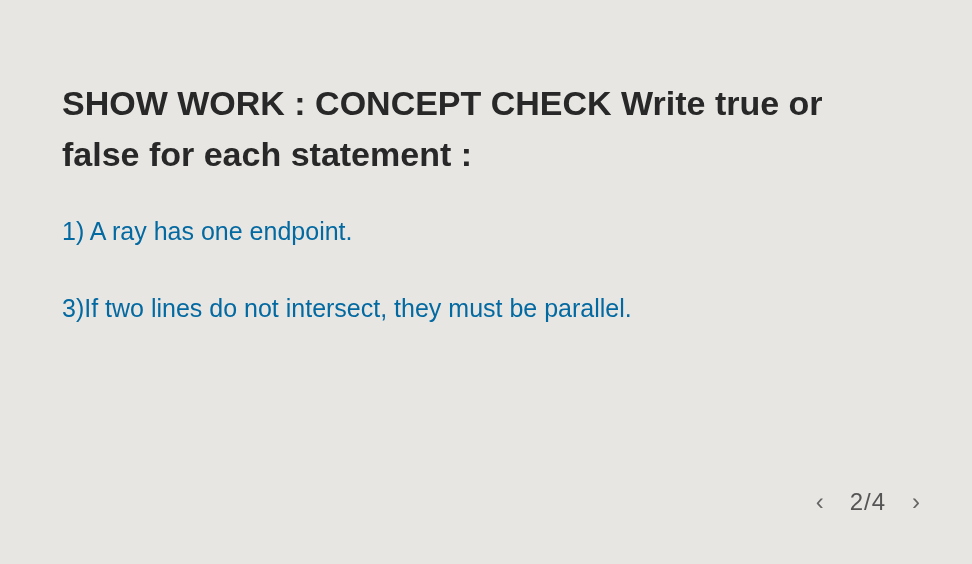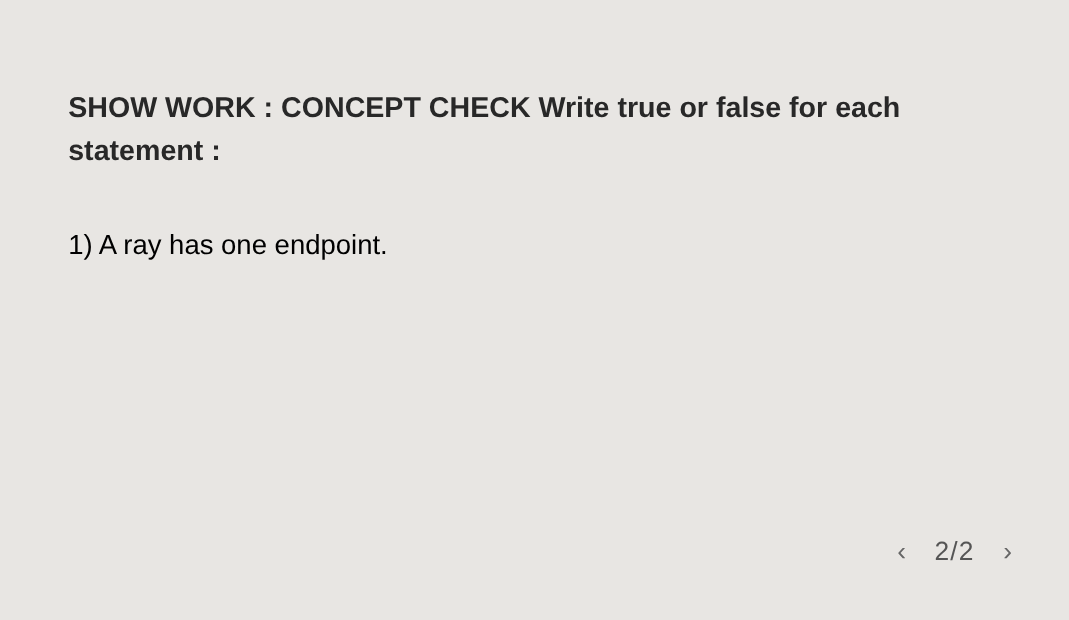--- a/index.html
+++ b/index.html
@@ -13,33 +13,33 @@
       background: #e8e6e3;
       font-family: -apple-system, BlinkMacSystemFont, "Segoe UI", Helvetica, Arial, sans-serif;
       position: relative;
       overflow: hidden;
     }
     .content {
       padding: 78px 62px 30px 62px;
       color: #2a2a2a;
     }
     .heading {
-      font-size: 26px;
+      font-size: 34px;
       font-weight: 600;
       line-height: 1.5;
-      margin-bottom: 50px;
+      margin-bottom: 34px;
       color: #282828;
       max-width: 820px;
     }
     .question {
       font-size: 25px;
       font-weight: 400;
       line-height: 1.4;
       margin-bottom: 42px;
-      color: #000000;
+      color: #0369a1;
     }
     .pager {
       position: absolute;
       right: 44px;
       bottom: 44px;
       display: flex;
       align-items: center;
       gap: 18px;
       font-size: 24px;
       color: #555;
@@ -58,23 +58,24 @@
       color: #555;
       letter-spacing: 1px;
     }
   </style>
 </head>
 <body>
 
 <div class="content">
   <p class="heading">SHOW WORK : CONCEPT CHECK Write true or false for each statement :</p>
   <p class="question">1) A ray has one endpoint.</p>
+  <p class="question">3)If two lines do not intersect, they must be parallel.</p>
 </div>
 
 <div class="pager">
   <button class="pager-btn">
     <span>‹</span>
   </button>
-  <span class="pager-text">2/2</span>
+  <span class="pager-text">2/4</span>
   <button class="pager-btn">
     <span>›</span>
   </button>
 </div>
 
 </body></html>

